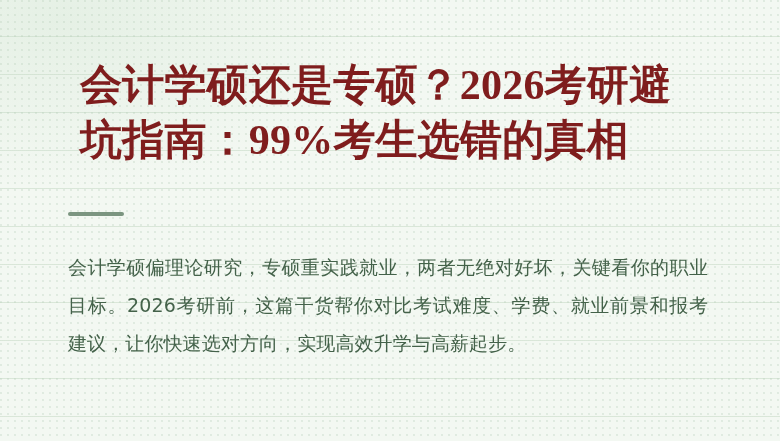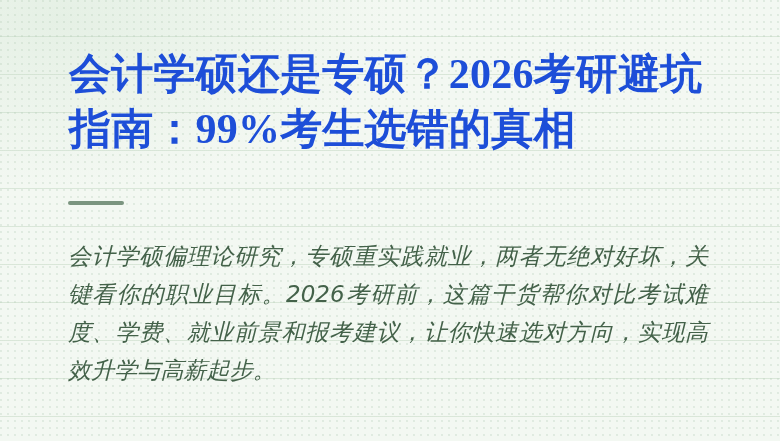--- a/index.html
+++ b/index.html
@@ -61,54 +61,53 @@
   }
 
   
   #content {
     position: relative;
     z-index: 3;
     padding: 0 68px;
   }
 
   #article-title {
-    margin: 1px;
+    margin: 12px;
     padding-top: 46px;
     font-family: "Liberation Serif", "DejaVu Serif", serif;
     font-weight: 700;
     font-size: 42px;
     line-height: 55px;
     letter-spacing: 0.2px;
-    color: #1d4ed8;
+    color: #7f1d1d;
     max-width: 650px;
     word-break: break-word;
   }
 
   #title-divider {
     margin-top: 44px;
     width: 56px;
     height: 4px;
     border-radius: 2px;
     background-color: #7b9580;
   }
 
   #article-summary {
     margin: 0;
     padding-top: 32px;
     font-family: "DejaVu Sans", "Liberation Sans", sans-serif;
     font-weight: 400;
-    font-size: 23px;
+    font-size: 19px;
     line-height: 38px;
     letter-spacing: 0.1px;
     color: #44624a;
     max-width: 640px;
     text-align: justify;
     text-justify: inter-character;
     word-break: break-word;
-    font-style: italic;
   }
 </style>
 </head>
 <body>
 
 <div id="article-card">
 
   <div id="bg-wash"></div>
   <div id="bg-lines"></div>
   <div id="bg-grain"></div>

